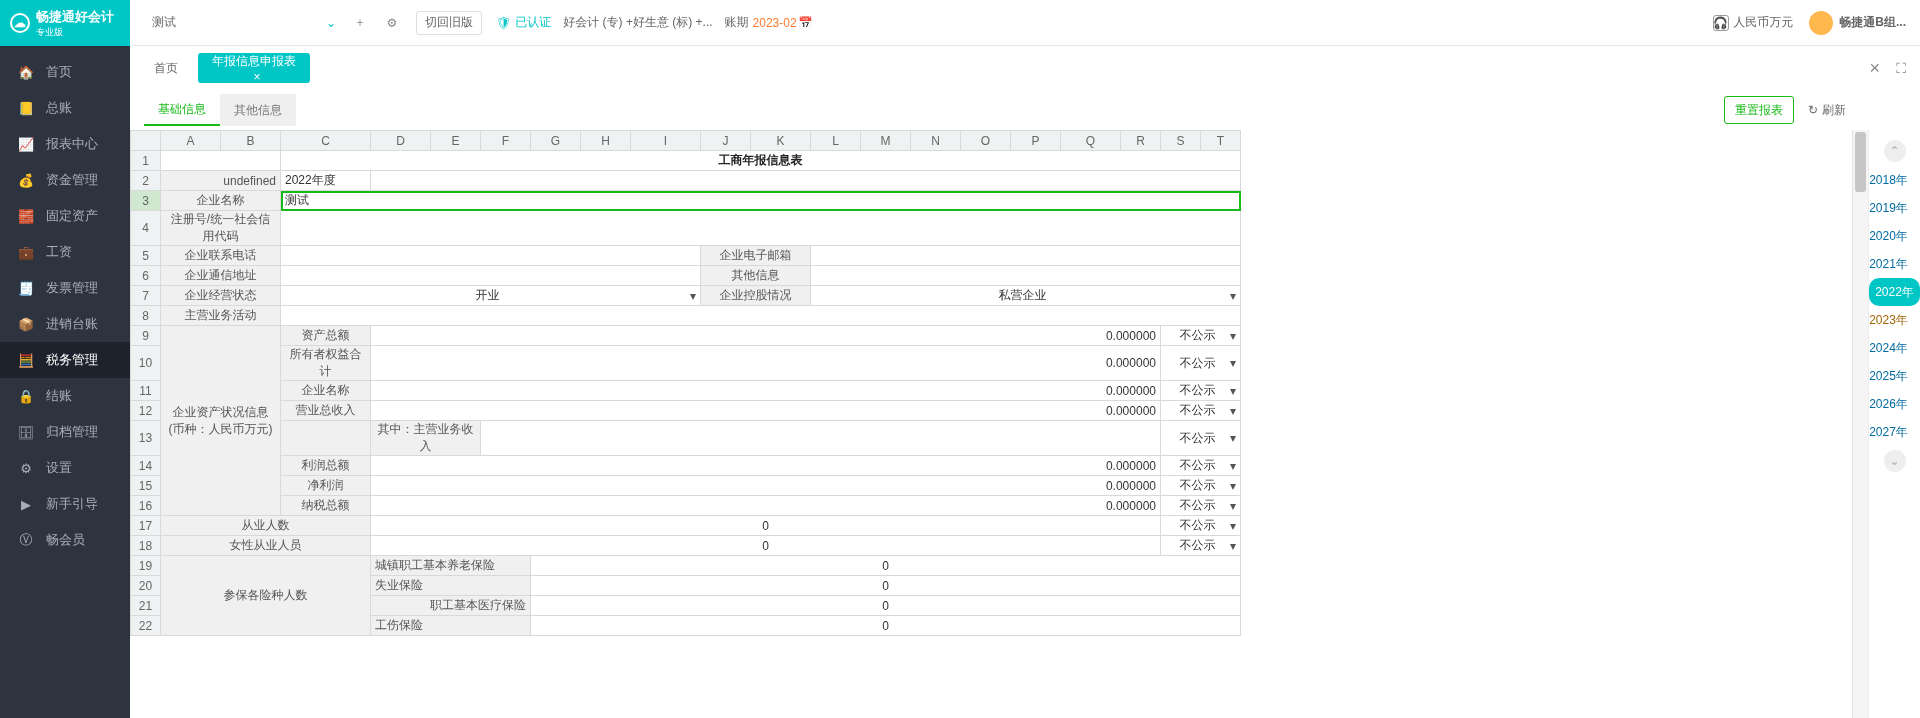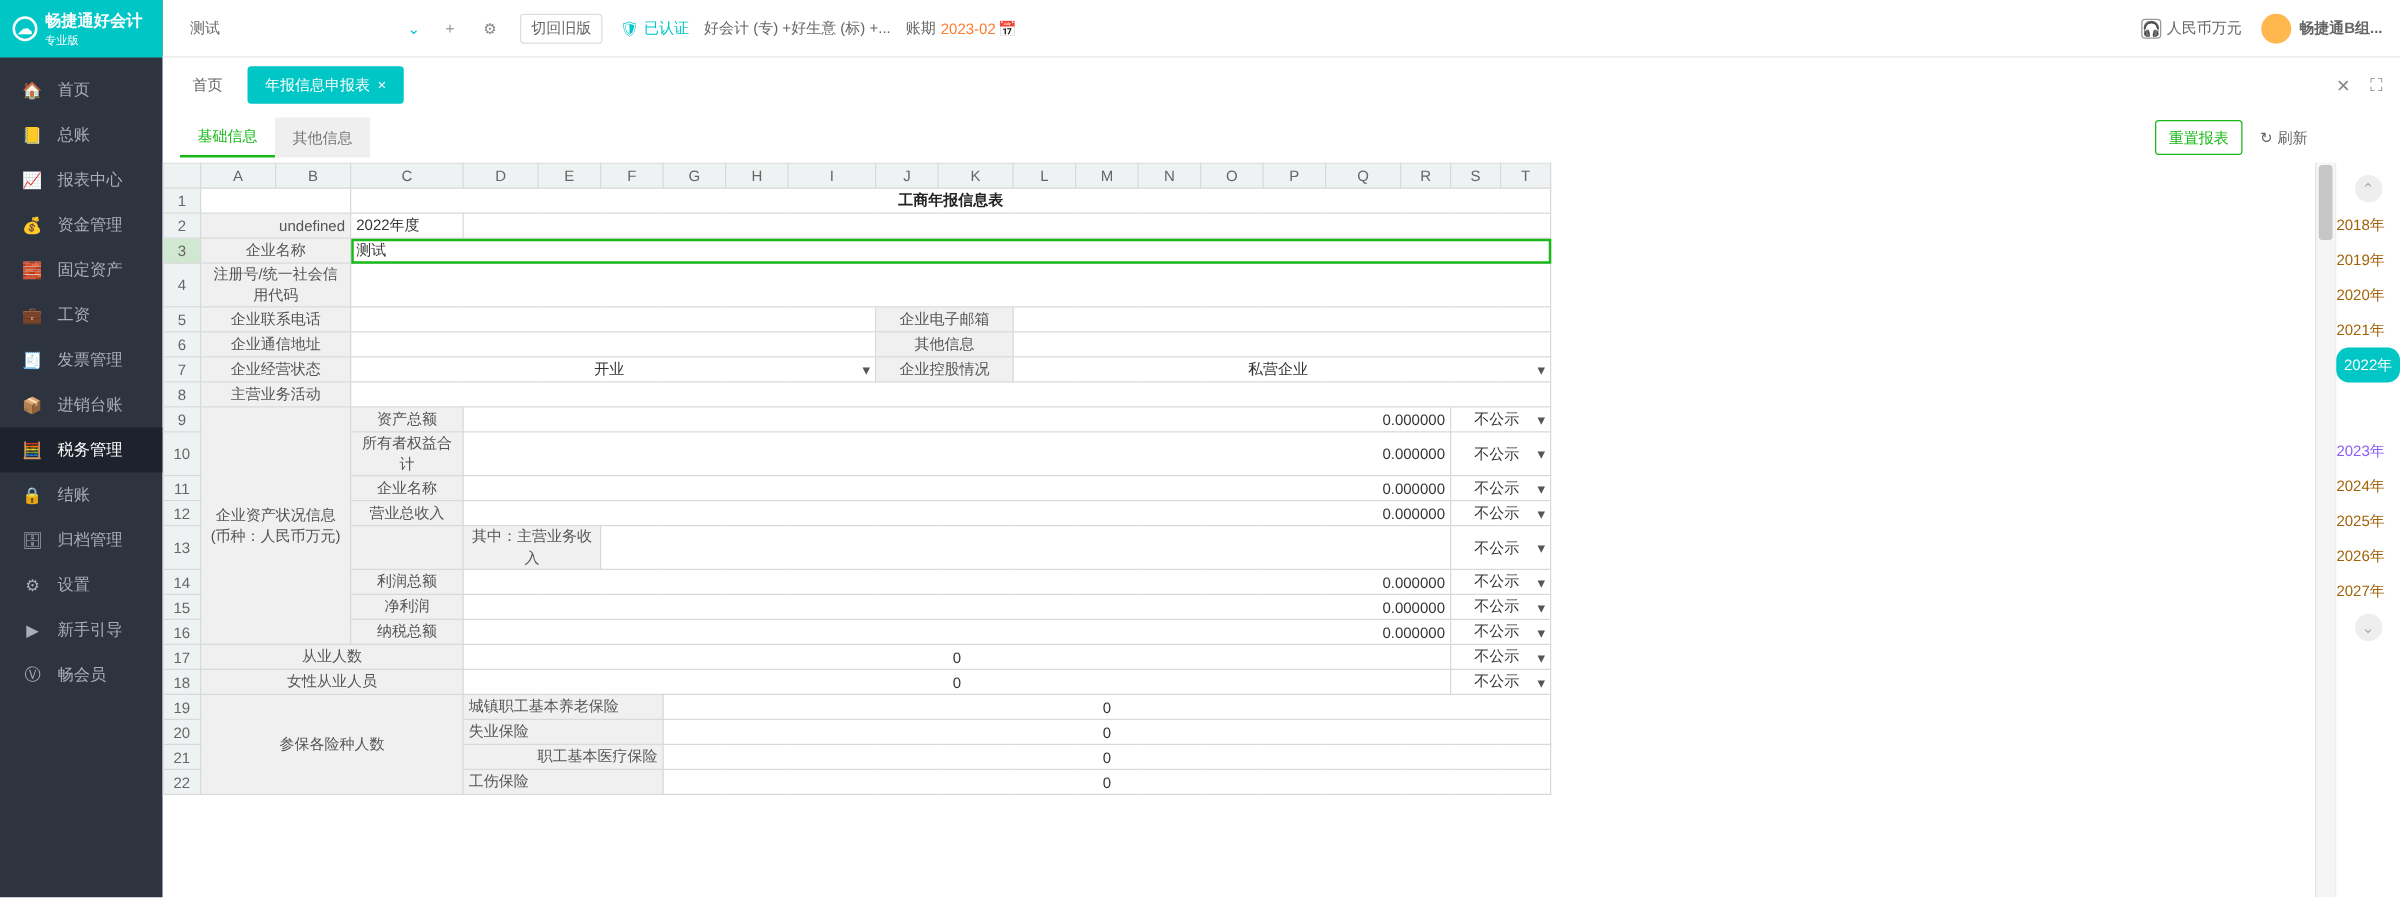--- a/index.html
+++ b/index.html
@@ -29,21 +29,21 @@
 .period-ico{color:#aaa;margin-left:2px;}
 .spacer{flex:1;}
 .service{display:flex;align-items:center;color:#666;margin:0 10px;cursor:pointer;}
 .service-ico{width:16px;height:16px;border:1px solid #999;border-radius:3px;margin-right:4px;display:flex;align-items:center;justify-content:center;}
 .avatar{width:24px;height:24px;border-radius:50%;background:#ffb84d;margin:0 6px;}
 .uname{color:#666;font-weight:bold;}
 
 .tabbar{height:44px;display:flex;align-items:center;padding:0 10px;position:relative;}
 .tab{height:30px;padding:0 14px;display:flex;align-items:center;color:#666;border-radius:3px;margin-right:6px;cursor:pointer;}
 .tab.home{}
-.tab.act{background:#00c6c6;color:#fff;}
+.tab.act{background:#00c6c6;color:#fff;flex-direction:column;}
 .tab-x{margin-left:6px;}
 .tabbar-close{position:absolute;right:40px;font-size:18px;color:#888;cursor:pointer;}
 .tabbar-fs{position:absolute;right:14px;font-size:14px;color:#888;cursor:pointer;}
 
 .subbar{height:40px;display:flex;align-items:center;padding:0 14px;}
 .subtab{height:32px;padding:0 14px;display:flex;align-items:center;color:#777;cursor:pointer;}
 .subtab.act{color:#18b918;border-bottom:2px solid #18b918;}
 .subtab.other{background:#efefef;}
 .subspacer{flex:1;}
 .btn-reset{height:28px;border:1px solid #18b918;color:#18b918;border-radius:3px;padding:0 10px;display:flex;align-items:center;cursor:pointer;margin-right:14px;}
@@ -59,22 +59,22 @@
 .rowhdr.sel{background:#cfe8cf !important;}
 .lbl{background:#f0f0f0 !important;text-align:center;color:#555;}
 .title-cell{text-align:center;font-size:15px;font-weight:bold;color:#222;}
 .val-num{text-align:right;color:#333;}
 .sel-cell{text-align:center;}
 .dd{display:flex;justify-content:space-between;align-items:center;}
 .dd-ar{color:#555;}
 .sel-border{outline:2px solid #18b918;outline-offset:-2px;}
 .year-rail{width:52px;border-left:1px solid #eee;background:#fff;display:flex;flex-direction:column;align-items:center;padding-top:6px;}
 .yr-arrow{width:22px;height:22px;border-radius:50%;background:#eee;color:#aaa;display:flex;align-items:center;justify-content:center;margin:4px 0;cursor:pointer;}
-.yr{height:28px;display:flex;align-items:center;color:#a16207;font-size:12px;cursor:pointer;}
-.yr.avail{color:#8b5cf6;margin-top:41px;}
+.yr{height:28px;display:flex;align-items:center;color:#0369a1;font-size:12px;cursor:pointer;}
+.yr.avail{color:#a16207;}
 .yr.act{background:#00c6c6;color:#fff;border-radius:10px;padding:0 6px;}
 .vscroll{width:16px;background:#f5f5f5;border-left:1px solid #e3e3e3;position:relative;}
 .vscroll-thumb{position:absolute;left:2px;right:2px;top:2px;height:60px;background:#c6c6c6;border-radius:3px;}
 </style>
 </head>
 <body>
 
 <div class="app">
 
   <div class="sidebar">

